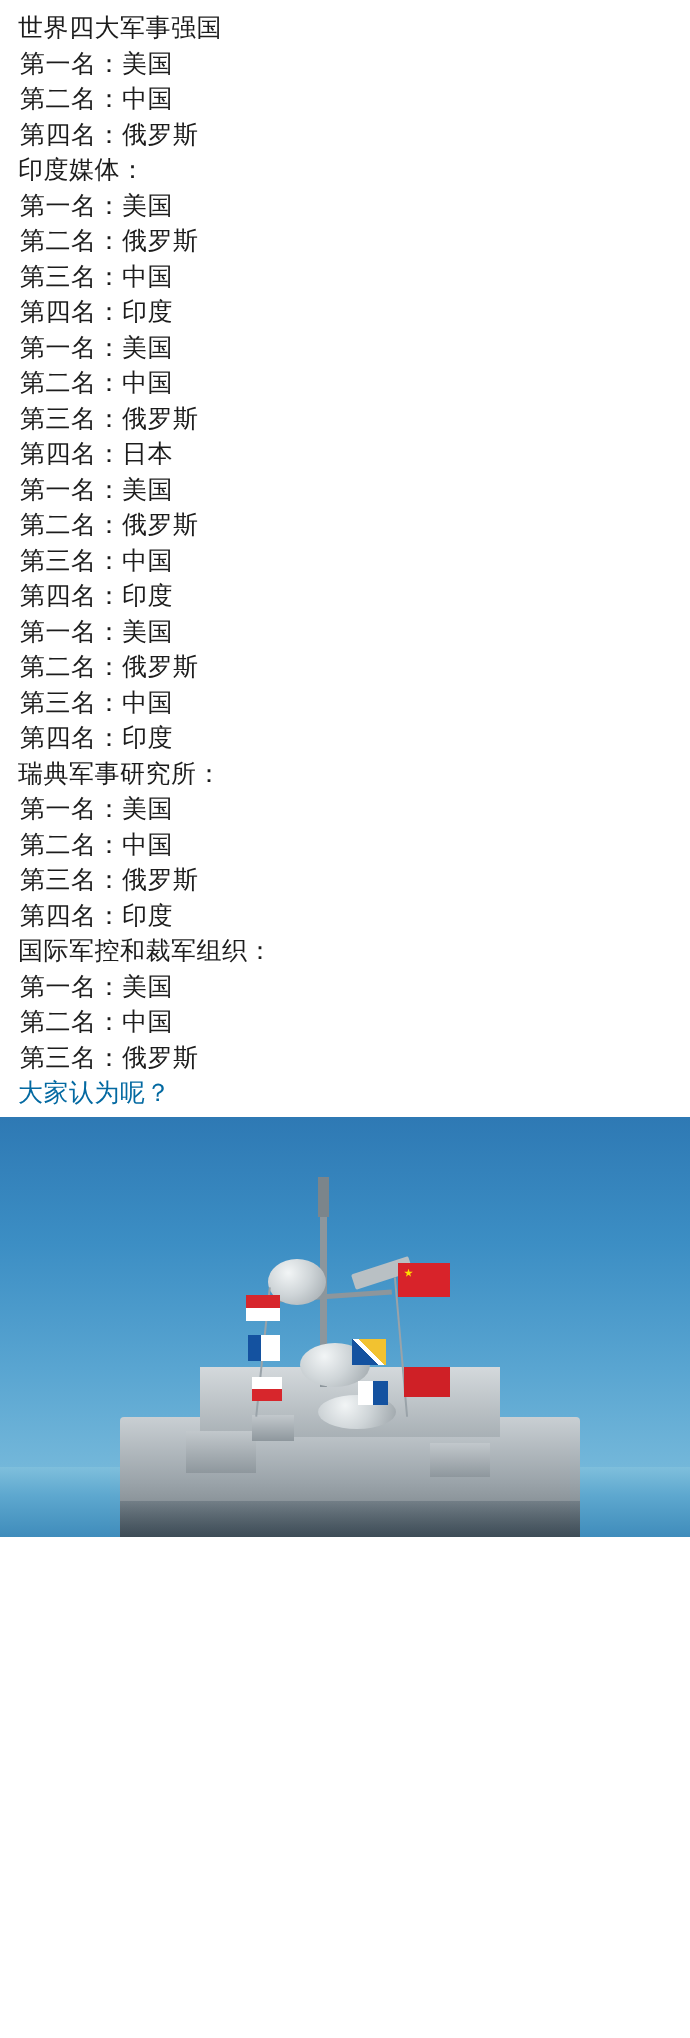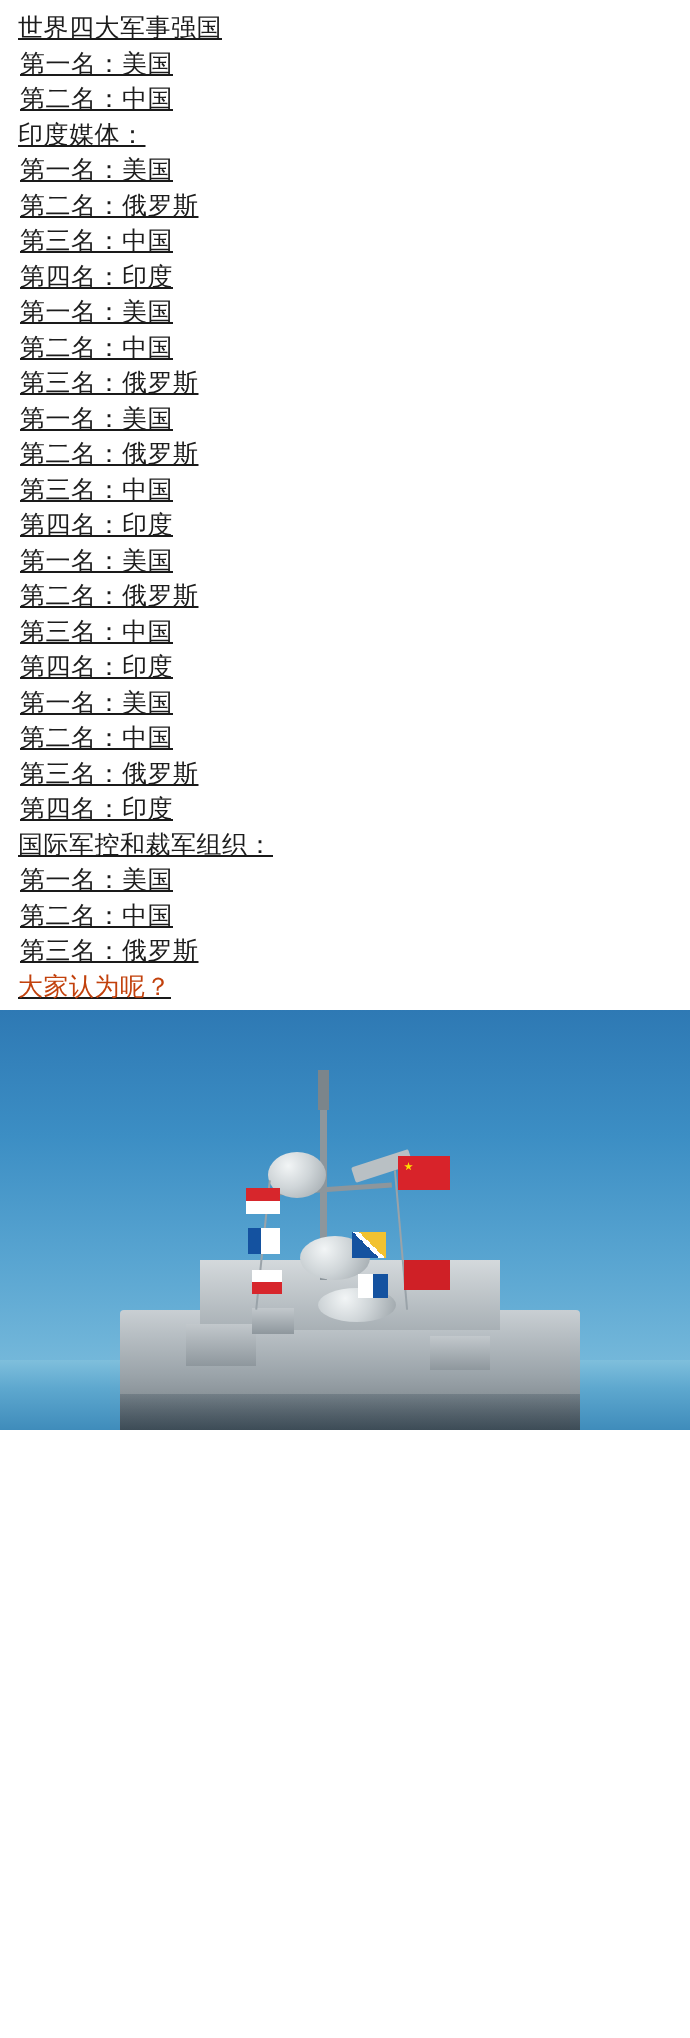--- a/index.html
+++ b/index.html
@@ -15,41 +15,40 @@
     position: relative;
     overflow: hidden;
   }
   .page {
     width: 690px;
     height: 1798px;
     position: relative;
     background: #ffffff;
     display: flex;
     flex-direction: column;
-    text-decoration: underline;
   }
   .text-body {
     padding: 10px 0 0 18px;
     flex: 0 0 auto;
   }
   .line {
     font-size: 25px;
     line-height: 35.5px;
     letter-spacing: 0.5px;
     white-space: pre;
     color: #1c1c1c;
   }
   .line.heading {
     font-weight: normal;
   }
   .line.rank {
     padding-left: 2px;
   }
   .line.closing {
-    color: #c2410c;
+    color: #0369a1;
   }
   
   .photo {
     position: relative;
     width: 690px;
     height: 420px;
     margin-top: 6px;
     overflow: hidden;
     background: linear-gradient(180deg, #2f7bb5 0%, #3e90c6 38%, #5aa6d2 62%, #7fc0de 100%);
     flex: 0 0 auto;
@@ -196,41 +195,44 @@
 <body>
 
 <div class="page">
 
   <div class="text-body">
 
     <div class="line heading">世界四大军事强国</div>
 
     <div class="line rank">第一名：美国</div>
     <div class="line rank">第二名：中国</div>
+    <div class="line rank">第四名：俄罗斯</div>
 
     <div class="line heading">印度媒体：</div>
     <div class="line rank">第一名：美国</div>
     <div class="line rank">第二名：俄罗斯</div>
     <div class="line rank">第三名：中国</div>
     <div class="line rank">第四名：印度</div>
 
     <div class="line rank">第一名：美国</div>
     <div class="line rank">第二名：中国</div>
     <div class="line rank">第三名：俄罗斯</div>
+    <div class="line rank">第四名：日本</div>
 
     <div class="line rank">第一名：美国</div>
     <div class="line rank">第二名：俄罗斯</div>
     <div class="line rank">第三名：中国</div>
     <div class="line rank">第四名：印度</div>
 
     <div class="line rank">第一名：美国</div>
     <div class="line rank">第二名：俄罗斯</div>
     <div class="line rank">第三名：中国</div>
     <div class="line rank">第四名：印度</div>
 
+    <div class="line heading">瑞典军事研究所：</div>
     <div class="line rank">第一名：美国</div>
     <div class="line rank">第二名：中国</div>
     <div class="line rank">第三名：俄罗斯</div>
     <div class="line rank">第四名：印度</div>
 
     <div class="line heading">国际军控和裁军组织：</div>
     <div class="line rank">第一名：美国</div>
     <div class="line rank">第二名：中国</div>
     <div class="line rank">第三名：俄罗斯</div>
 

